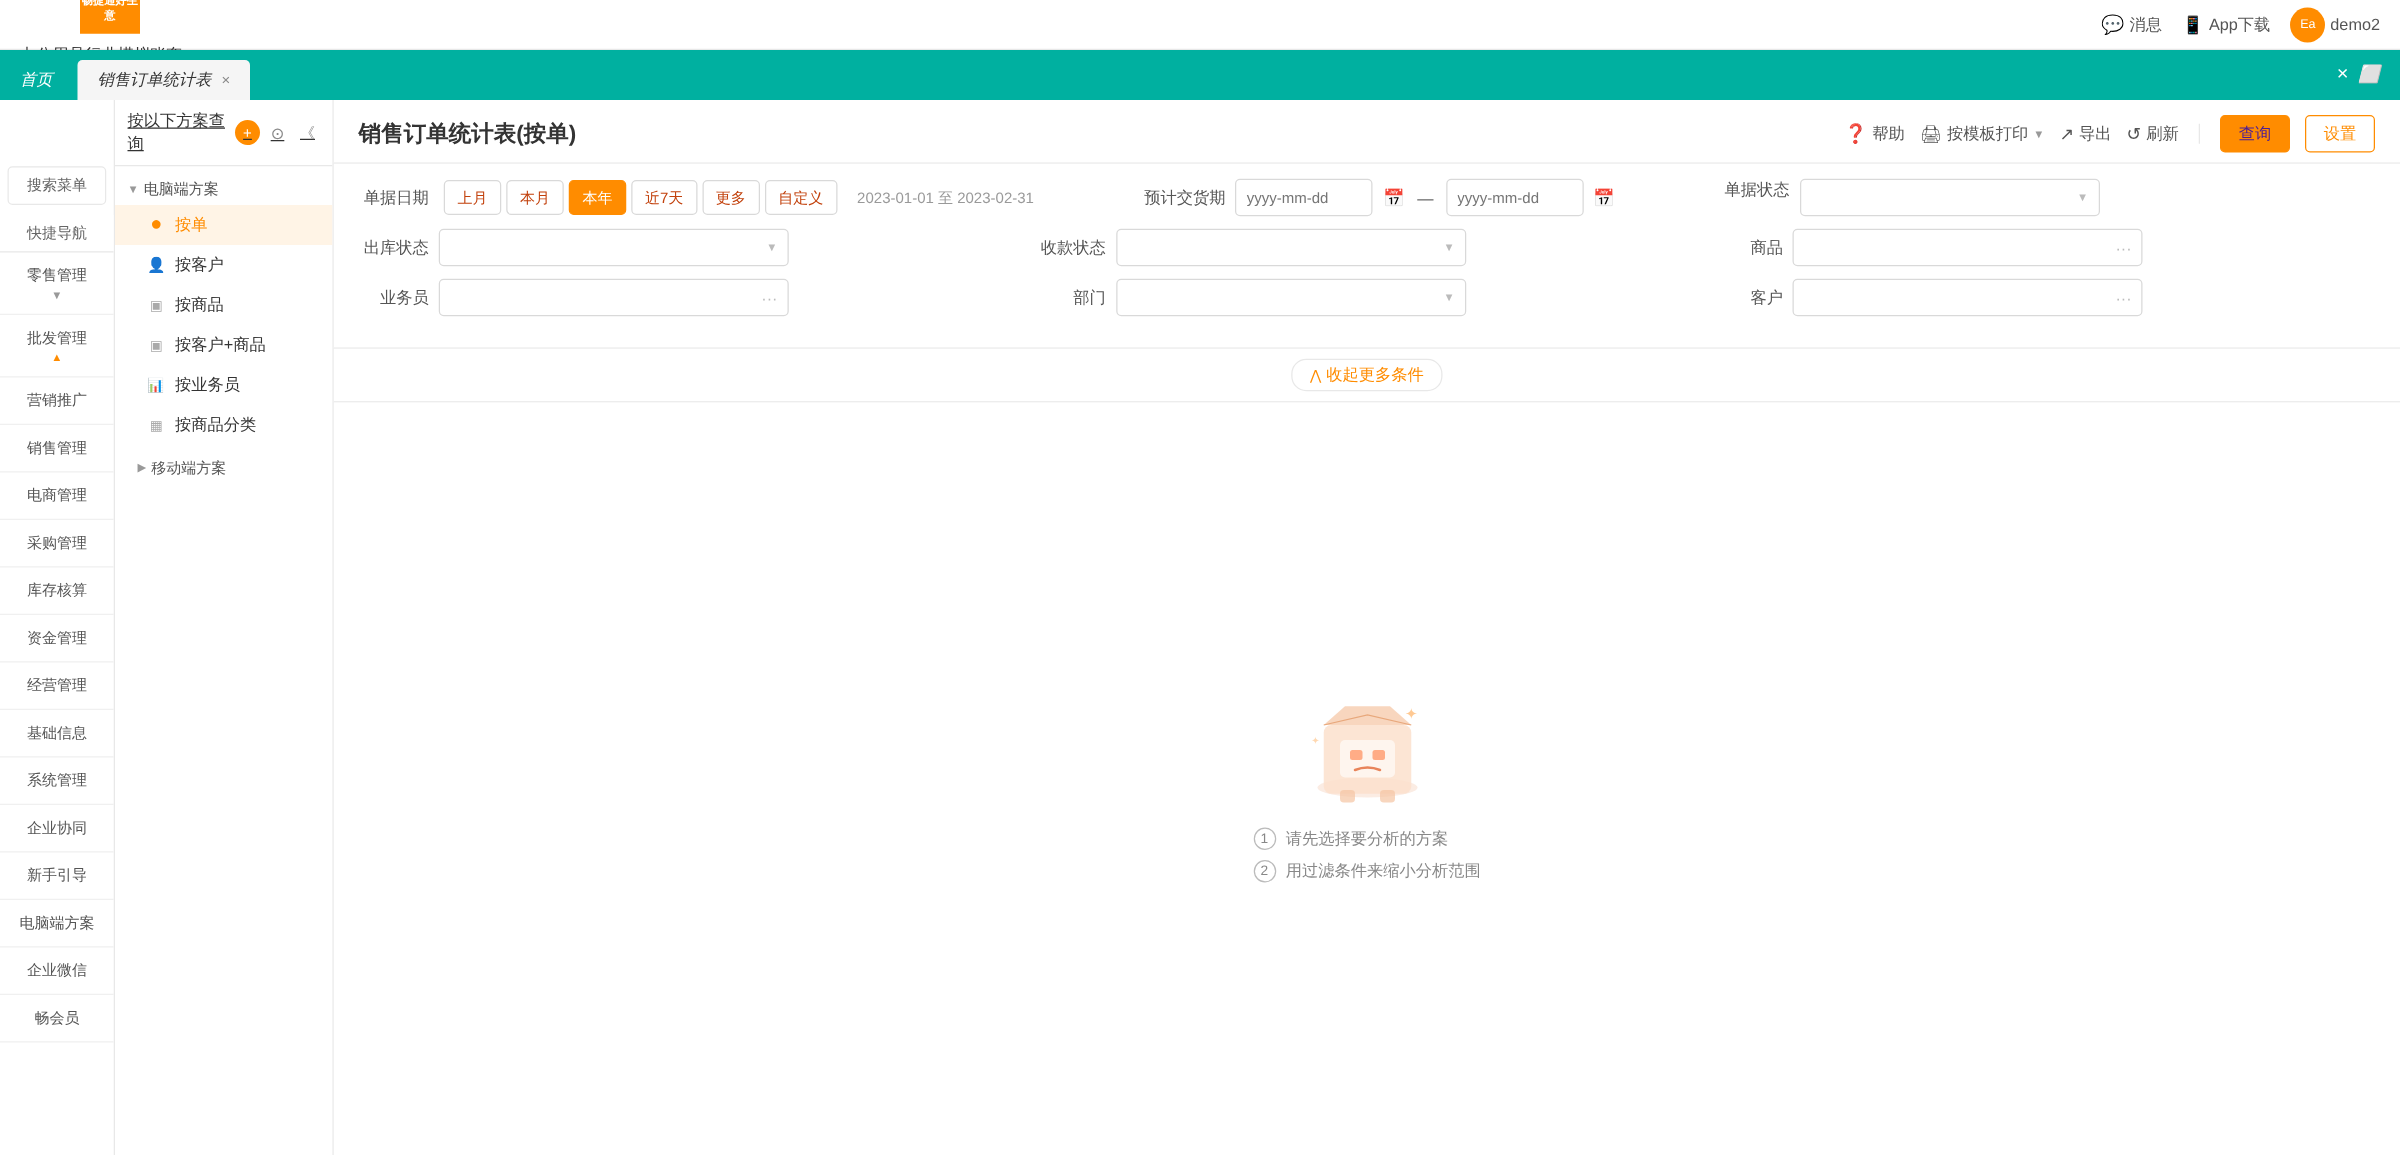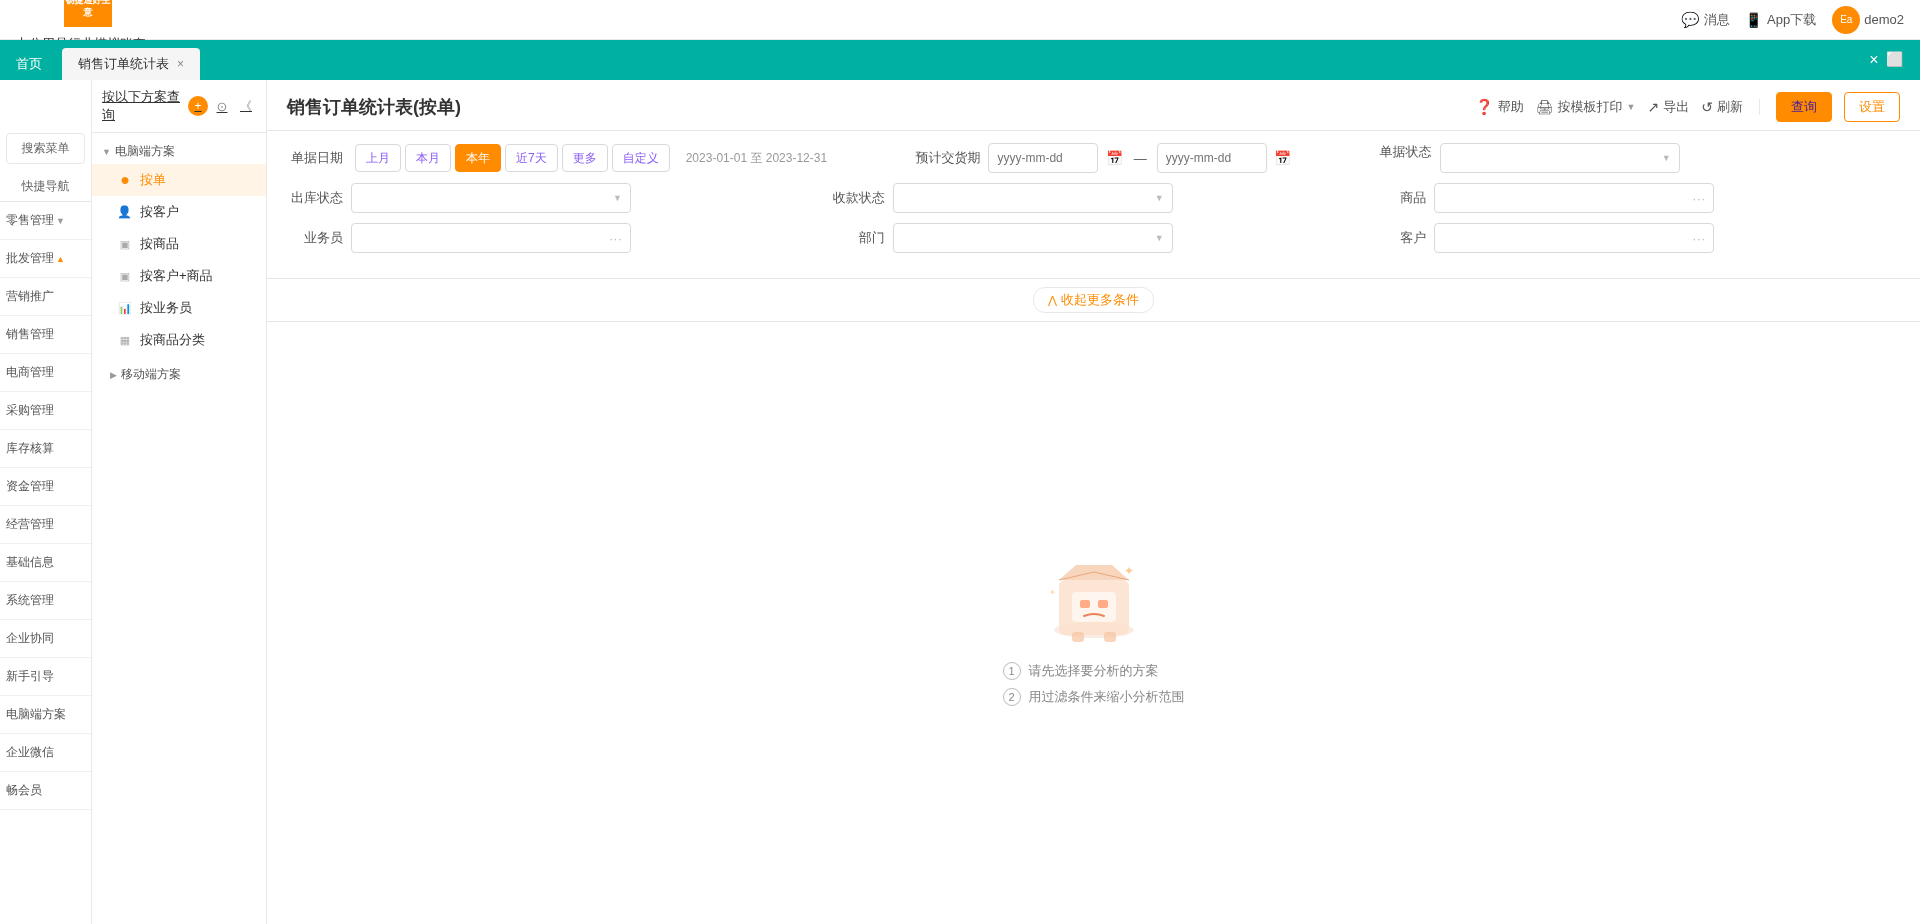--- a/index.html
+++ b/index.html
@@ -8,37 +8,37 @@
     
     .topbar { height: 40px; background: #fff; display: flex; align-items: center; justify-content: space-between; padding: 0 16px; border-bottom: 1px solid #e8e8e8; flex-shrink: 0; }
     .topbar-left { display: flex; align-items: center; gap: 8px; flex-direction: column; }
     .logo-box { width: 48px; height: 40px; background: #ff8c00; display: flex; align-items: center; justify-content: center; color: #fff; font-size: 11px; font-weight: bold; text-align: center; line-height: 1.2; }
     .app-selector { display: flex; align-items: center; gap: 4px; font-size: 13px; color: #333; cursor: pointer; }
     .topbar-right { display: flex; align-items: center; gap: 16px; }
     .topbar-action { display: flex; align-items: center; gap: 4px; font-size: 13px; color: #555; cursor: pointer; }
     .avatar { width: 28px; height: 28px; border-radius: 50%; background: #ff8c00; display: flex; align-items: center; justify-content: center; color: #fff; font-size: 11px; }
 
     
-    .tabbar { height: 40px; background: #00b0a0; display: flex; align-items: flex-end; padding: 0 0 0 0; flex-shrink: 0; position: relative; }
+    .tabbar { height: 40px; background: #00b0a0; display: flex; align-items: flex-end; padding: 0 0 0 0; flex-shrink: 0; position: relative; font-style: italic; }
     .tab { height: 32px; display: flex; align-items: center; padding: 0 16px; font-size: 13px; cursor: pointer; position: relative; }
     .tab-home { color: #fff; background: transparent; }
     .tab-active { background: #f5f5f5; color: #333; border-radius: 4px 4px 0 0; margin-left: 4px; }
     .tab-close { margin-left: 8px; color: #888; font-size: 12px; cursor: pointer; }
     .tabbar-right { position: absolute; right: 16px; top: 50%; transform: translateY(-50%); display: flex; gap: 8px; }
     .tabbar-right span { color: #fff; font-size: 16px; cursor: pointer; }
 
     
     .main-layout { display: flex; flex: 1; overflow: hidden; }
 
     
     .sidebar { width: 92px; background: #fff; border-right: 1px solid #e8e8e8; display: flex; flex-direction: column; overflow-y: auto; flex-shrink: 0; }
     .sidebar-search { padding: 8px 6px; }
     .sidebar-search-btn { width: 100%; padding: 6px 0; background: #fff; border: 1px solid #e8e8e8; border-radius: 4px; text-align: center; font-size: 12px; color: #666; cursor: pointer; margin-top: 45px; }
     .sidebar-nav-btn { padding: 6px 8px; text-align: center; font-size: 12px; color: #666; cursor: pointer; background: #fff; border: none; border-bottom: 1px solid #e8e8e8; }
-    .sidebar-item { padding: 10px 6px; text-align: center; font-size: 12px; color: #555; cursor: pointer; border-bottom: 1px solid #f0f0f0; display: flex; flex-direction: row; align-items: center; gap: 2px; position: relative; }
+    .sidebar-item { padding: 10px 6px; text-align: center; font-size: 12px; color: #555; cursor: pointer; border-bottom: 1px solid #f0f0f0; display: flex; flex-direction: column; align-items: center; gap: 2px; position: relative; }
 
     
     .content { flex: 1; display: flex; overflow: hidden; }
 
     
     .scheme-panel { width: 175px; background: #fff; border-right: 1px solid #e8e8e8; flex-shrink: 0; overflow-y: auto; }
     .scheme-panel-header { padding: 8px 10px; display: flex; align-items: center; gap: 6px; border-bottom: 1px solid #e8e8e8; text-decoration: underline; }
     .scheme-panel-title { font-size: 13px; color: #333; flex: 1; }
     .scheme-panel-icons { display: flex; gap: 4px; }
     .scheme-icon { width: 20px; height: 20px; border-radius: 50%; display: flex; align-items: center; justify-content: center; color: #888; font-size: 12px; cursor: pointer; }
@@ -62,21 +62,21 @@
     .page-action-btn { display: flex; align-items: center; gap: 4px; font-size: 13px; color: #555; cursor: pointer; background: none; border: none; }
     .page-action-btn.outline-btn { border: 1px solid #ff8c00; color: #ff8c00; padding: 5px 14px; border-radius: 4px; }
 
     
     .filter-area { background: #fff; padding: 12px 20px; border-bottom: 1px solid #e8e8e8; flex-shrink: 0; }
     .filter-row { display: flex; align-items: center; gap: 12px; margin-bottom: 10px; flex-wrap: wrap; }
     .filter-row:last-child { margin-bottom: 13px; }
     .filter-label { font-size: 13px; color: #555; white-space: nowrap; width: 56px; text-align: right; }
     .filter-select { height: 30px; border: 1px solid #d9d9d9; border-radius: 4px; padding: 0 8px; font-size: 13px; color: #333; background: #fff; min-width: 180px; display: flex; align-items: center; justify-content: space-between; cursor: pointer; }
     .filter-date-group { display: flex; align-items: center; gap: 4px; }
-    .date-btn { height: 28px; padding: 0 10px; border: 1px solid #d9d9d9; border-radius: 4px; font-size: 12px; cursor: pointer; background: #fff; color: #8b5cf6; }
+    .date-btn { height: 28px; padding: 0 10px; border: 1px solid #d9d9d9; border-radius: 4px; font-size: 12px; cursor: pointer; background: #fff; color: #c2410c; }
     .date-btn.active { background: #ff8c00; color: #fff; border-color: #ff8c00; }
     .date-range { font-size: 12px; color: #999; margin-left: 4px; }
     .date-input { height: 30px; border: 1px solid #d9d9d9; border-radius: 4px; padding: 0 8px; font-size: 12px; color: #bbb; background: #fff; width: 110px; }
     .date-sep { color: #555; margin: 0 2px; }
 
     
     .collapse-bar { text-align: center; padding: 8px; background: #fff; border-bottom: 1px solid #e8e8e8; cursor: pointer; }
     .collapse-btn { display: inline-flex; align-items: center; gap: 4px; color: #ff8c00; font-size: 13px; background: #fff; border: 1px solid #e8e8e8; border-radius: 12px; padding: 3px 14px; cursor: pointer; }
 
     
@@ -281,21 +281,21 @@
         <div class="filter-row">
           <span class="filter-label">单据日期</span>
           <div class="filter-date-group">
             <button class="date-btn">上月</button>
             <button class="date-btn">本月</button>
             <button class="date-btn active">本年</button>
             <button class="date-btn">近7天</button>
             <button class="date-btn">更多</button>
             <button class="date-btn">自定义</button>
           </div>
-          <span class="date-range">2023-01-01 至 2023-12-31</span>
+          <span class="date-range">2023-01-01 至 2023-02-31</span>
 
           <div style="flex:1;display:flex;align-items:center;justify-content:center;gap:8px;">
             <span class="filter-label" style="width:70px;">预计交货期</span>
             <input class="date-input" type="text" placeholder="yyyy-mm-dd" style="color: rgb(187, 187, 187);">
             <span style="color:#bbb;font-size:14px;">📅</span>
             <span class="date-sep">—</span>
             <input class="date-input" type="text" placeholder="yyyy-mm-dd" style="color: rgb(187, 187, 187);">
             <span style="color:#bbb;font-size:14px;">📅</span>
           </div>
 

